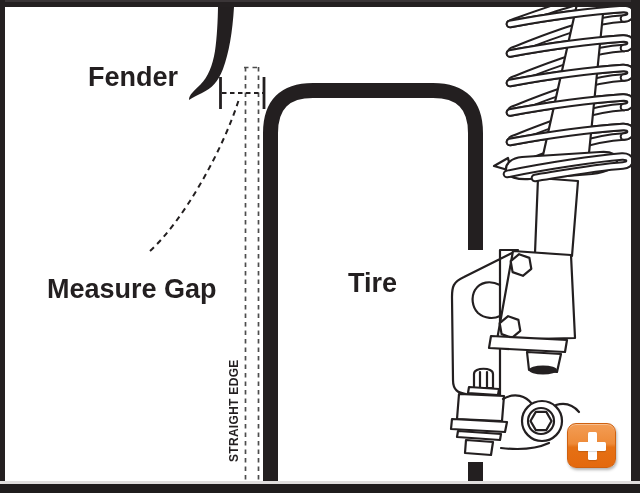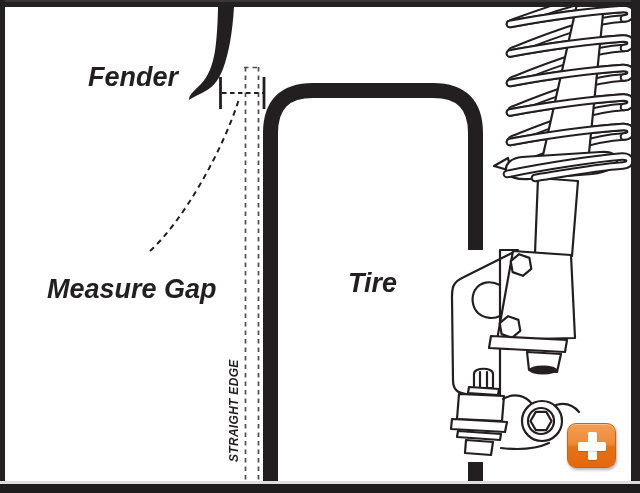--- a/index.html
+++ b/index.html
@@ -1,18 +1,18 @@
 <!DOCTYPE html>
 <html><head>
 <meta charset="utf-8">
 <style>
   html,body{margin:0;padding:0;background:#fff;}
   .stage{
     position:relative;width:640px;height:493px;background:#ffffff;
-    overflow:hidden;font-family:"Liberation Sans",sans-serif;font-style:italic;
+    overflow:hidden;font-family:"Liberation Sans",sans-serif;
   }
   .stage svg{position:absolute;left:0;top:0;}
   
   .ln{stroke:#231f20;fill:none;stroke-width:2.2;stroke-linejoin:round;stroke-linecap:round;}
   .wh{fill:#ffffff;stroke:#231f20;stroke-width:2.2;stroke-linejoin:round;}
   .cb{stroke:#231f20;stroke-width:8.6;fill:none;stroke-linecap:round;}
   .cw{stroke:#ffffff;stroke-width:4.6;fill:none;stroke-linecap:round;}
   .lbl{fill:#231f20;font-weight:bold;font-family:"Liberation Sans",sans-serif;}
   
   .zoom-btn{

